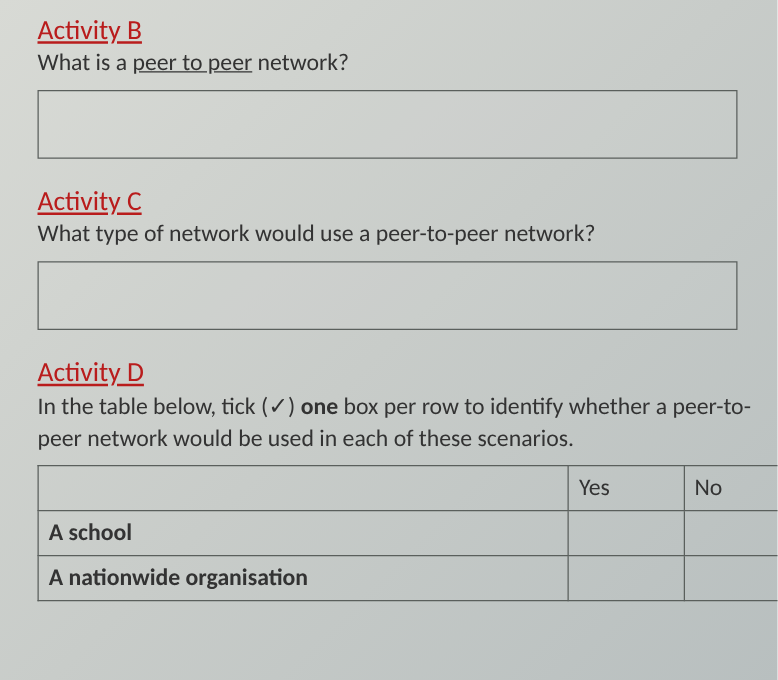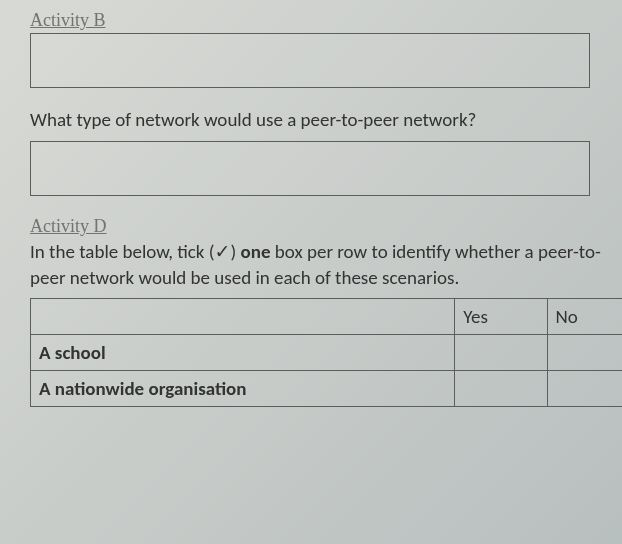--- a/index.html
+++ b/index.html
@@ -7,25 +7,24 @@
     width: 622px;
     height: 544px;
     background: linear-gradient(135deg, #d8dad5 0%, #c8ccc9 50%, #b8bfbf 100%);
     font-family: "Segoe UI", Calibri, Arial, sans-serif;
     padding: 10px 20px 0 30px;
     color: #3a3a3a;
     overflow: hidden;
   }
   .section { margin-bottom: 20px; }
   .activity-title {
-    font-size: 18px;
+    font-size: 22px;
     text-decoration: underline;
-    color: #737373;
+    color: #b91c1c;
     margin-bottom: 2px;
-    font-family: Liberation Serif, serif;
   }
   .question {
     font-size: 19px;
     color: #333;
     margin-bottom: 10px;
   }
   .peer-underline { text-decoration: underline; }
   .answer-box {
     width: 560px;
     height: 55px;
@@ -60,24 +59,28 @@
   table.scenario th.blank {
     width: 390px;
   }
   table.scenario td.check { width: 85px; }
 </style>
 </head>
 <body>
 
 <div class="section">
   <div class="activity-title">Activity B</div>
+  <div class="question">
+    <span>What is a </span><span class="peer-underline">peer to peer</span><span> network?</span>
+  </div>
   <div class="answer-box"></div>
 </div>
 
 <div class="section">
+  <div class="activity-title">Activity C</div>
   <div class="question">What type of network would use a peer-to-peer network?</div>
   <div class="answer-box"></div>
 </div>
 
 <div class="section">
   <div class="activity-title">Activity D</div>
   <div class="instruction">
     <span>In the table below, tick (</span><span class="tick">✓</span><span>) </span><span class="bold">one</span><span> box per row to identify whether a peer-to-peer network would be used in each of these scenarios.</span>
   </div>
   <table class="scenario">

